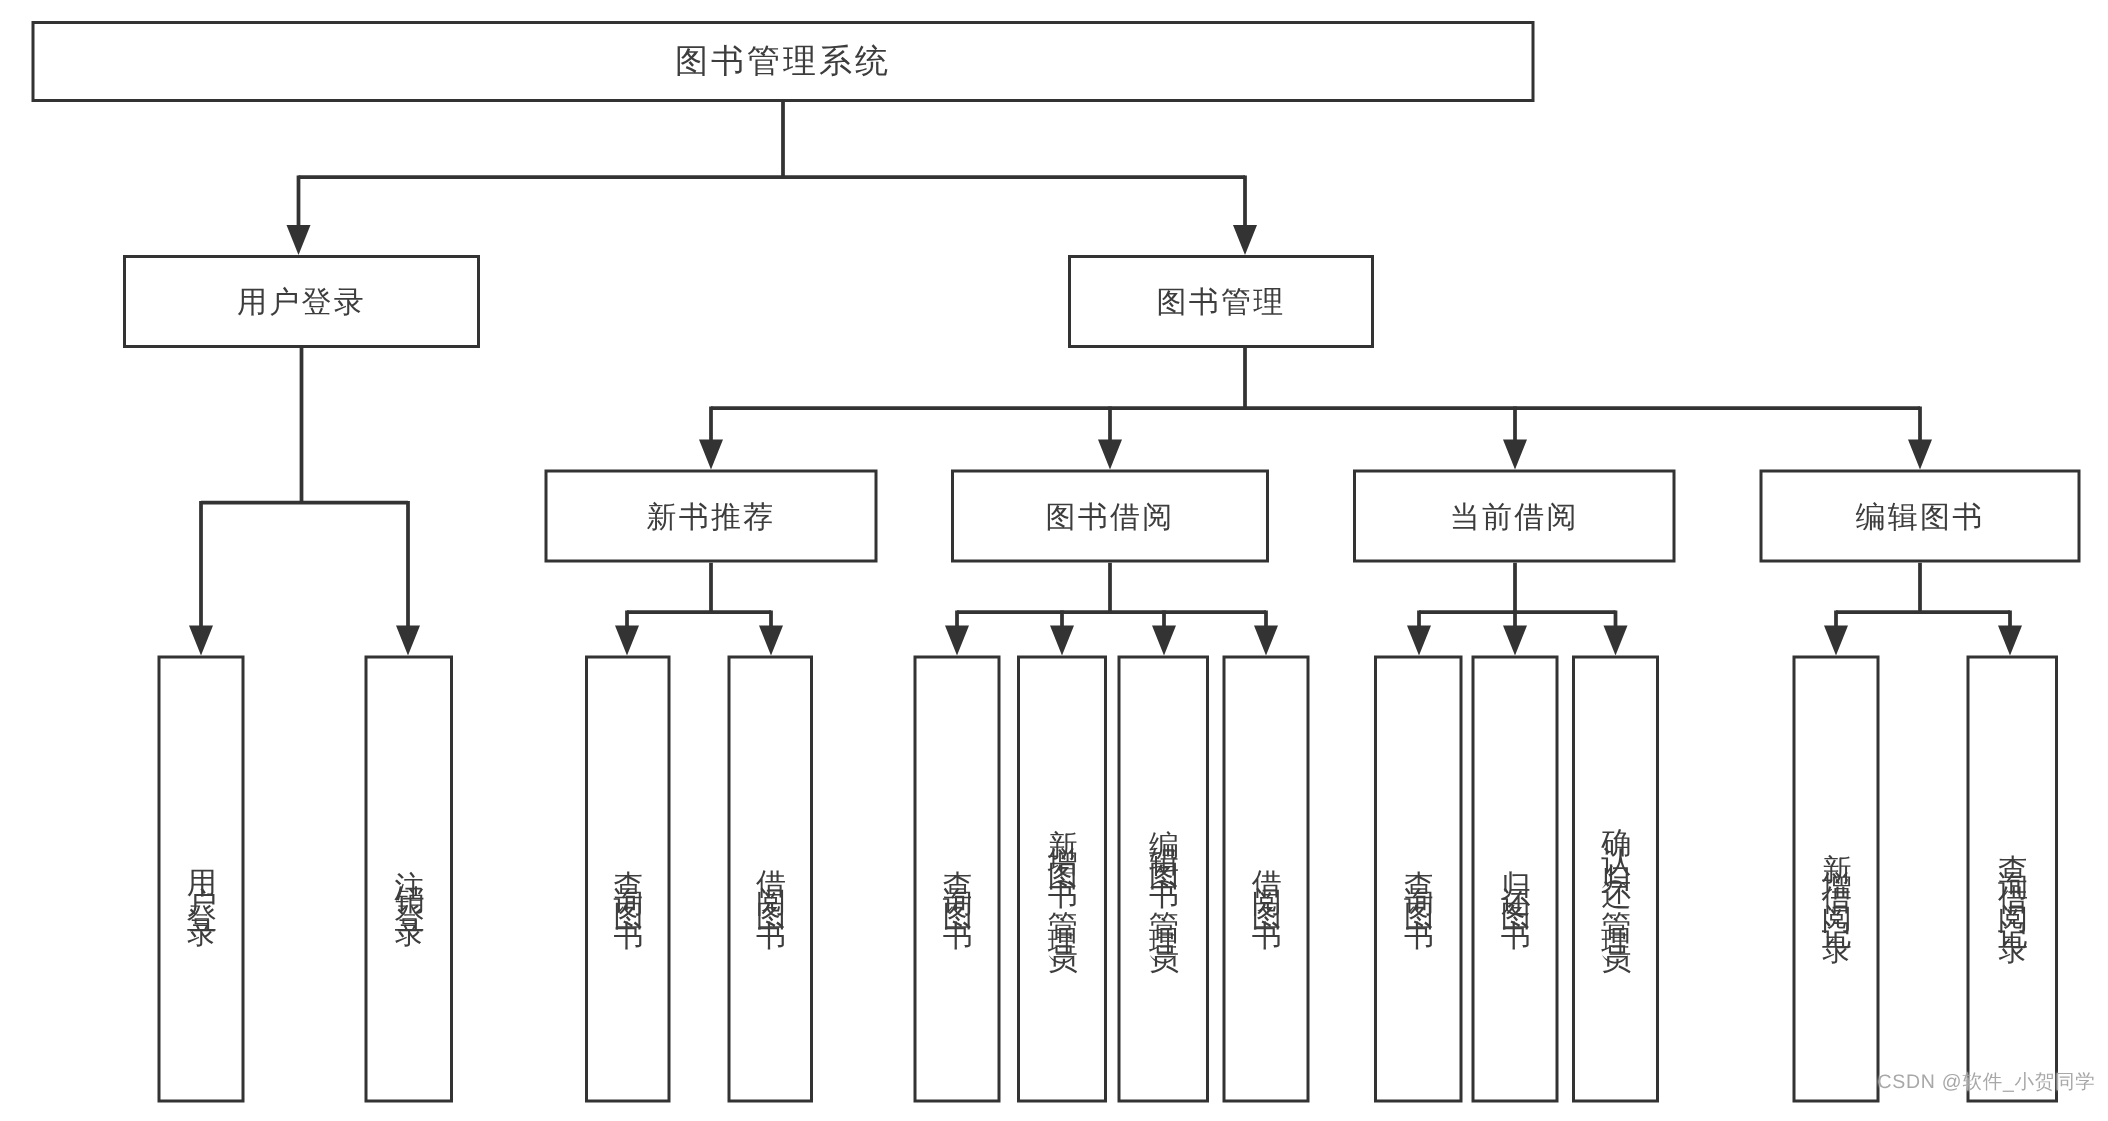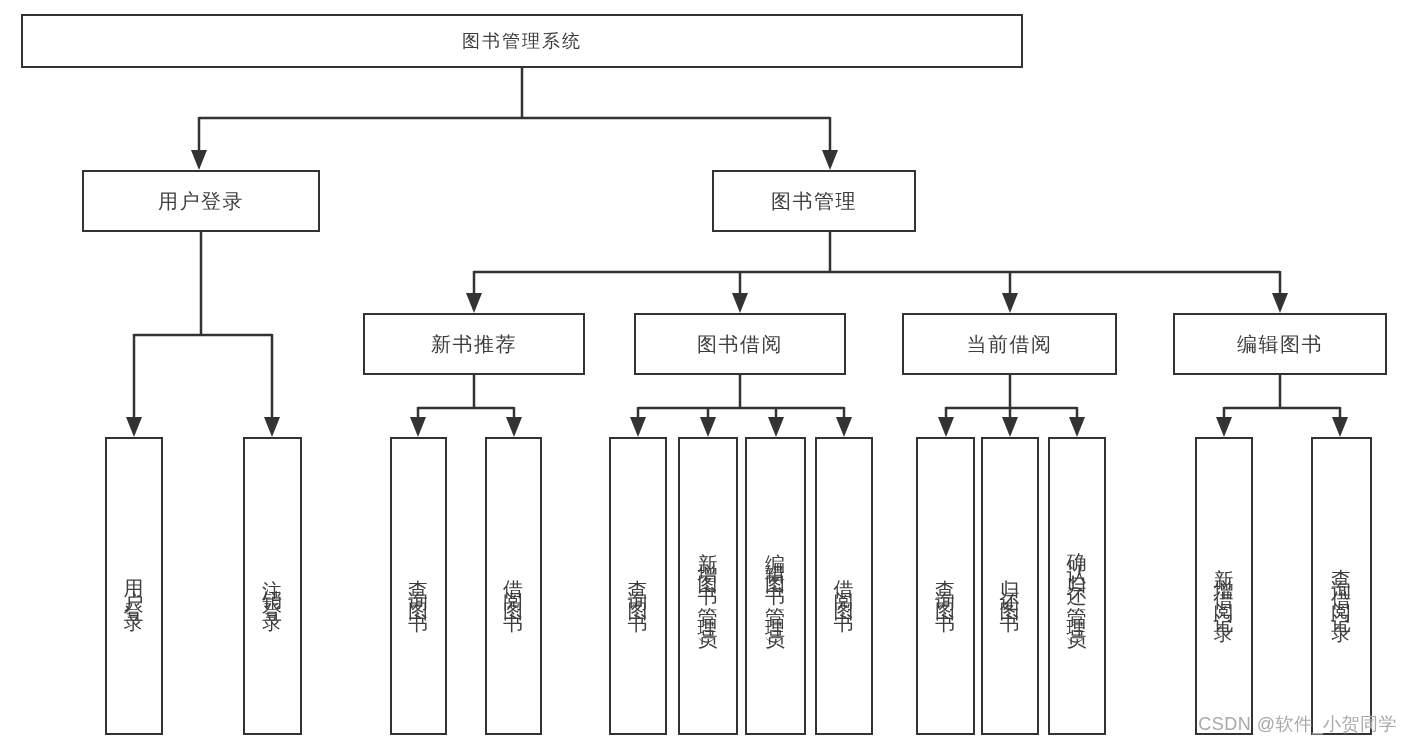--- a/index.html
+++ b/index.html
@@ -16,33 +16,33 @@
   .connectors{position:absolute;left:0;top:0;width:1405px;height:747px;}
   .node{
     position:absolute;
     border:2.5px solid var(--line);
     background:#fff;
     display:flex;align-items:center;justify-content:center;
     color:var(--text);
     box-sizing:border-box;
   }
   .h-node{font-size:20px;letter-spacing:1.5px;}
-  .root-node{font-size:18px;letter-spacing:2px;font-family:Liberation Mono, monospace;}
+  .root-node{font-size:22px;letter-spacing:2px;font-family:Liberation Mono, monospace;}
   .v-node .v-label{
     writing-mode:vertical-rl;
     text-orientation:mixed;
     font-size:20px;
     letter-spacing:11px;
     line-height:1;
     color:var(--text);
   }
   .watermark{
     position:absolute;
     top:712px;right:8px;
-    font-size:18px;
+    font-size:13px;
     color:var(--wm);
     letter-spacing:0.5px;
     text-shadow:0 0 2px rgba(255,255,255,0.9);
     white-space:nowrap;
   }
 </style>
 </head>
 <body>
 
 <div class="canvas">

